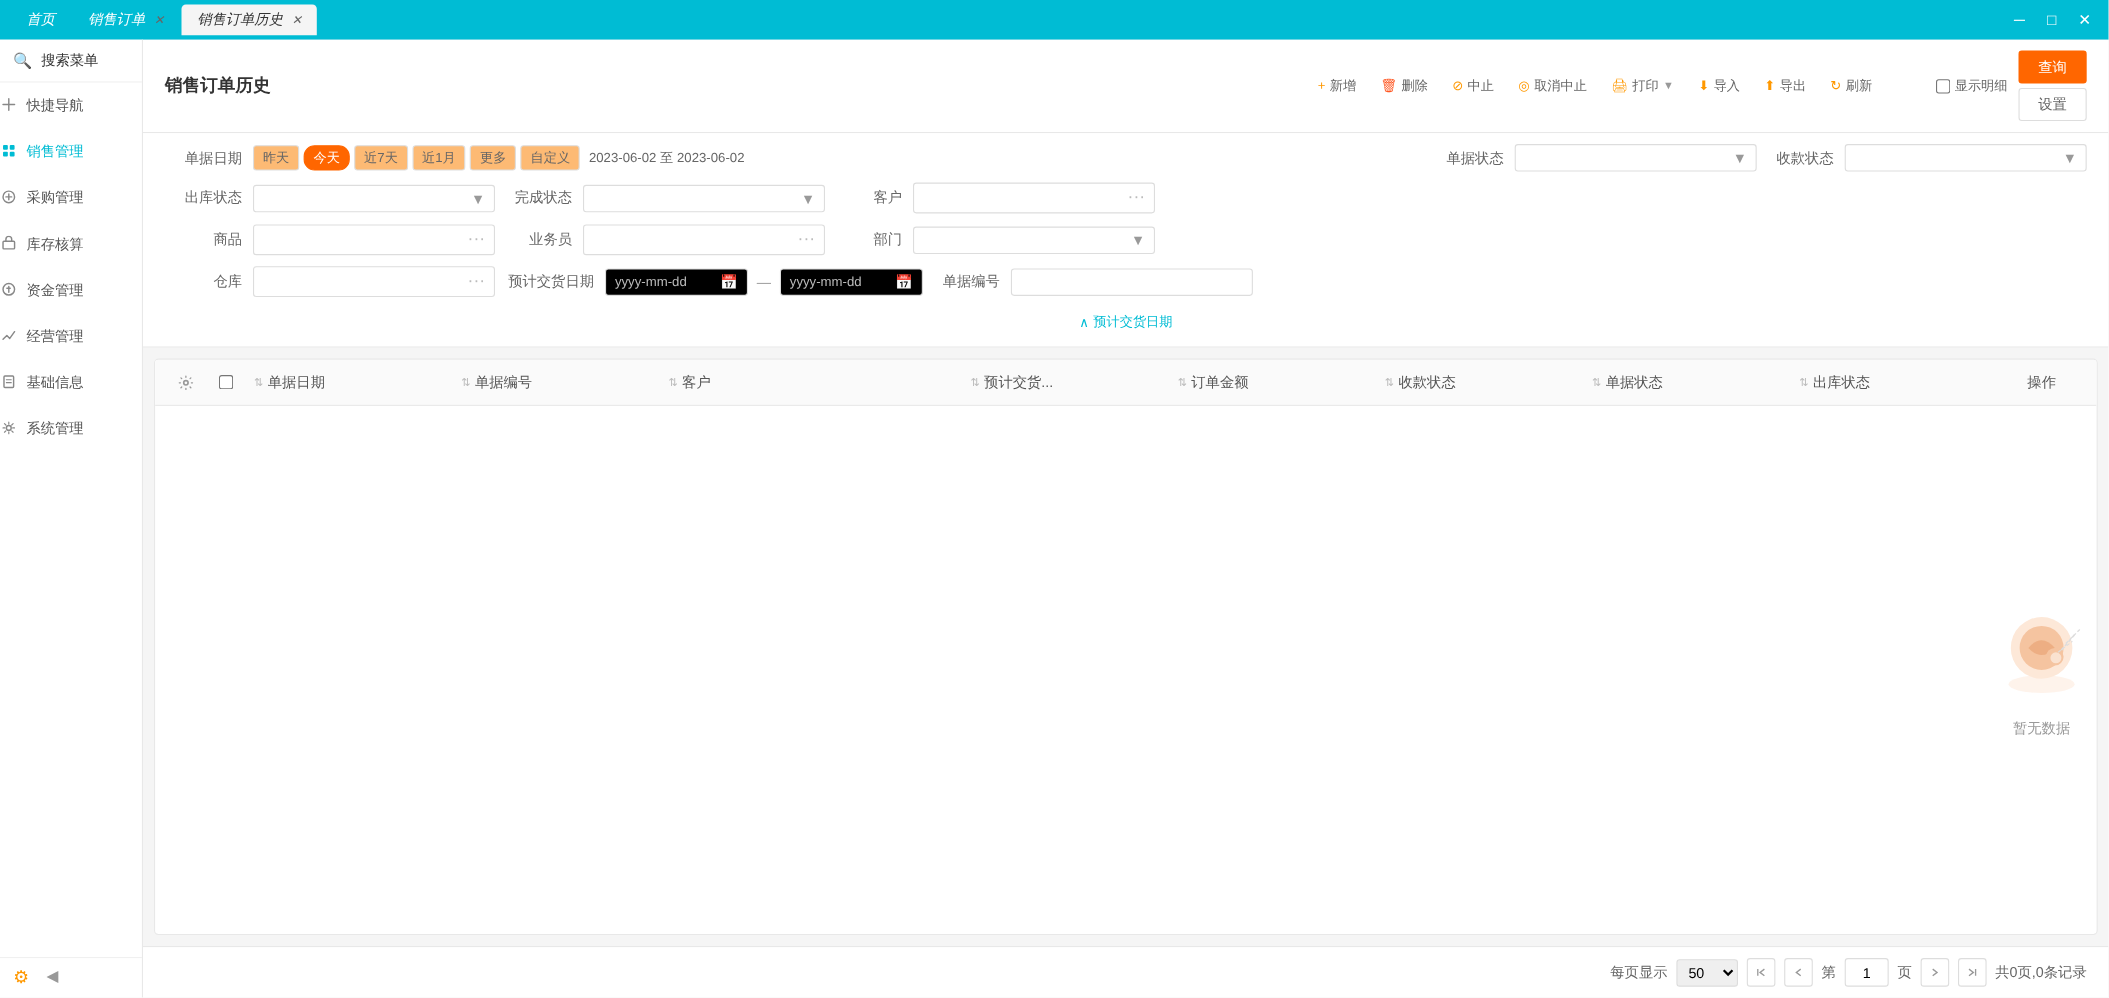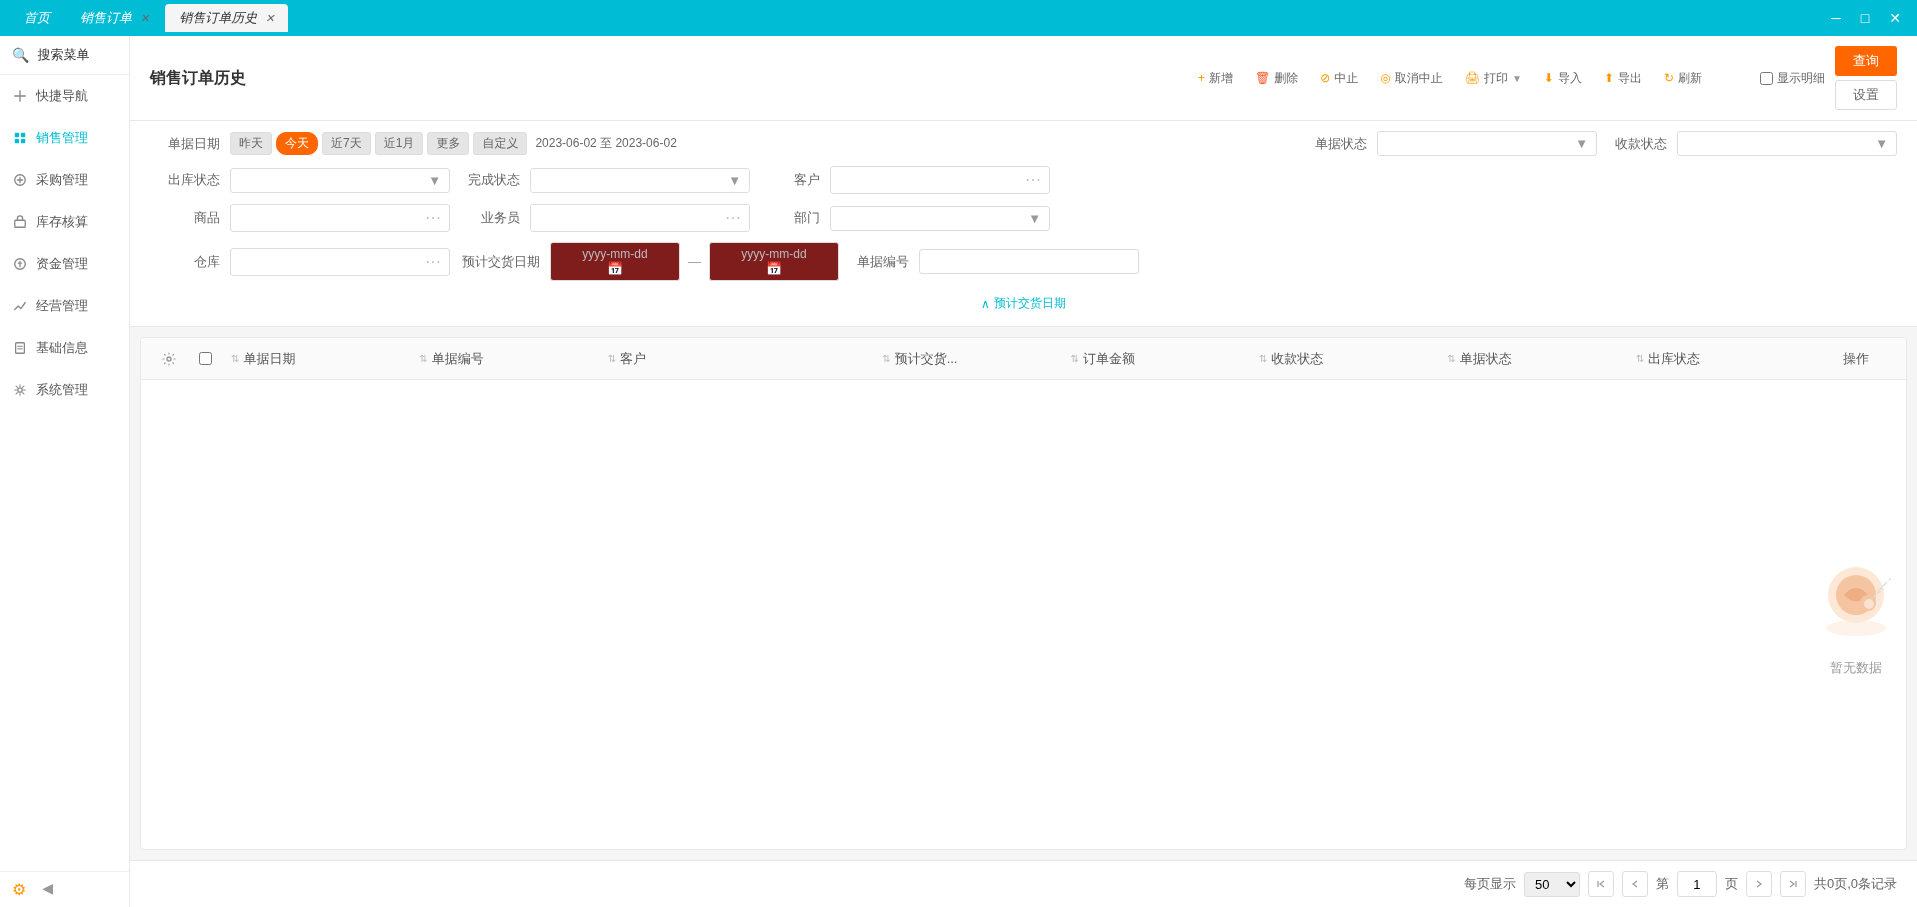--- a/index.html
+++ b/index.html
@@ -13,21 +13,21 @@
     .tab-home { background: transparent; color: #fff; }
     .window-controls { margin-left: auto; display: flex; gap: 8px; }
     .window-btn { color: #fff; font-size: 14px; cursor: pointer; padding: 2px 6px; }
 
     
     .main-layout { display: flex; flex: 1; overflow: hidden; }
 
     
     .sidebar { width: 130px; background: #fff; border-right: 1px solid #e8e8e8; display: flex; flex-direction: column; flex-shrink: 0; }
     .sidebar-header { padding: 10px 12px; display: flex; align-items: center; gap: 8px; cursor: pointer; border-bottom: 1px solid #f0f0f0; color: #333; font-size: 13px; }
-    .sidebar-item { padding: 12px 12px; display: flex; align-items: center; gap: 8px; cursor: pointer; color: #555; font-size: 13px; }
+    .sidebar-item { padding: 12px 0; display: flex; gap: 8px; cursor: pointer; color: #555; font-size: 13px; }
     .sidebar-item.active { color: #00bcd4; }
     .sidebar-icon { width: 16px; height: 16px; display: inline-flex; align-items: center; justify-content: center; flex-shrink: 0; }
     .sidebar-bottom { margin-top: auto; border-top: 1px solid #f0f0f0; padding: 8px 12px; display: flex; gap: 16px; }
 
     
     .content { flex: 1; display: flex; flex-direction: column; overflow: hidden; }
 
     
     .page-header { background: #fff; padding: 10px 20px; display: flex; align-items: center; justify-content: space-between; border-bottom: 1px solid #e8e8e8; flex-shrink: 0; }
     .page-title { font-size: 16px; font-weight: bold; color: #333; }
@@ -38,29 +38,29 @@
     .btn-setting { background: #fff; color: #666; border: 1px solid #ddd; padding: 5px 14px; border-radius: 3px; cursor: pointer; font-size: 13px; display: block; margin-top: 4px; width: 100%; }
     .display-checkbox { display: flex; align-items: center; gap: 4px; font-size: 12px; color: #666; margin-left: 42px; }
     .display-checkbox input { cursor: pointer; }
 
     
     .filter-area { background: #fff; padding: 10px 20px; border-bottom: 1px solid #e8e8e8; flex-shrink: 0; }
     .filter-row { display: flex; align-items: center; margin-bottom: 10px; gap: 0; }
     .filter-label { width: 80px; color: #666; font-size: 13px; text-align: right; padding-right: 10px; flex-shrink: 0; }
     .filter-value { flex: 1; display: flex; align-items: center; }
     .date-btns { display: flex; align-items: center; gap: 4px; }
-    .date-btn { padding: 2px 8px; border-radius: 3px; font-size: 12px; cursor: pointer; border: 1px solid #ddd; background: #e5e5e5; color: #666; }
+    .date-btn { padding: 2px 8px; border-radius: 3px; font-size: 12px; cursor: pointer; border: 1px solid #ddd; background: #fdba74; color: #666; }
     .date-btn.active { background: #ff6600; color: #fff; border-color: #ff6600; border-radius: 10px; }
     .date-range { font-size: 12px; color: #666; margin-left: 8px; }
     .filter-select { display: flex; align-items: center; border: 1px solid #ddd; border-radius: 3px; padding: 4px 8px; min-width: 200px; cursor: pointer; background: #fff; position: relative; }
     .filter-select .placeholder { color: #bbb; flex: 1; font-size: 13px; }
     .filter-select .arrow { color: #999; margin-left: 8px; }
     .filter-input { border: 1px solid #ddd; border-radius: 3px; padding: 4px 8px; min-width: 200px; background: #fff; font-size: 13px; color: #333; }
     .filter-dots { color: #bbb; cursor: pointer; margin-left: 4px; font-size: 16px; }
-    .filter-date-input { border: 1px solid #ddd; border-radius: 3px; padding: 4px 8px; width: 130px; background: #7f1d1d; font-size: 13px; color: #bbb; display: flex; align-items: center; justify-content: space-between; flex-direction: column; }
+    .filter-date-input { border: 1px solid #ddd; border-radius: 3px; padding: 4px 8px; width: 130px; background: #000000; font-size: 13px; color: #bbb; display: flex; align-items: center; justify-content: space-between; }
     .date-separator { margin: 0 8px; color: #999; }
     .collapse-btn { display: flex; align-items: center; gap: 4px; color: #00bcd4; font-size: 12px; cursor: pointer; justify-content: center; padding: 4px 0; }
 
     
     .table-area { flex: 1; background: #fff; margin: 10px; border: 1px solid #e8e8e8; border-radius: 4px; display: flex; flex-direction: column; overflow: hidden; }
     .table-header { display: flex; align-items: center; background: #fafafa; border-bottom: 1px solid #e8e8e8; padding: 0 10px; min-height: 42px; flex-shrink: 0; }
     .th-gear { width: 36px; display: flex; align-items: center; justify-content: center; color: #999; cursor: pointer; }
     .th-checkbox { width: 36px; display: flex; align-items: center; justify-content: center; }
     .th-cell { flex: 1; display: flex; align-items: center; gap: 4px; font-size: 13px; color: #555; padding: 0 8px; cursor: pointer; }
     .th-cell.wide { flex: 1.5; }

